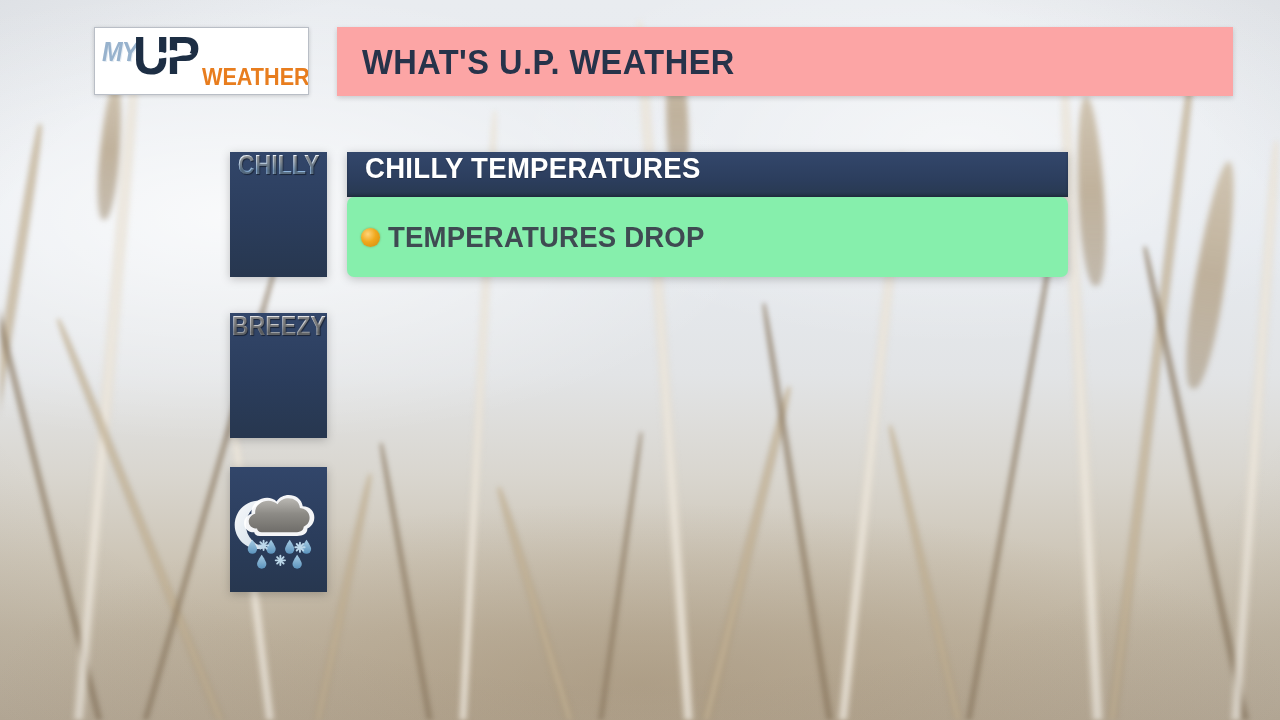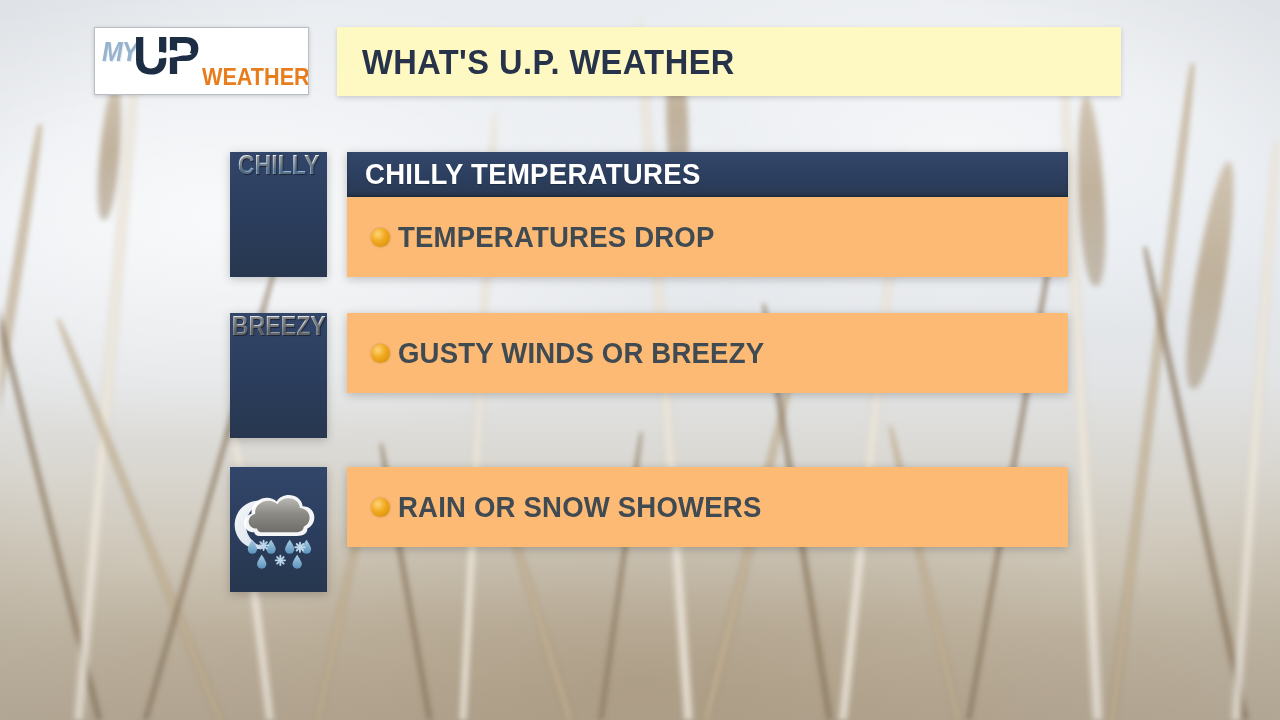--- a/index.html
+++ b/index.html
@@ -143,23 +143,23 @@
     color: #e87d1e;
     transform: scaleX(0.94);
     transform-origin: left top;
   }
 
   
   .title-bar {
     position: absolute;
     left: 337px;
     top: 27px;
-    width: 784px;
+    width: 896px;
     height: 69px;
-    background: #fef9c3;
+    background: #fca5a5;
     box-shadow: 0 2px 5px rgba(0,0,0,0.16);
     display: flex;
     align-items: center;
   }
   .title-text {
     margin-left: 25px;
     font-size: 35px;
     font-weight: bold;
     color: #26334a;
     letter-spacing: 0.5px;
@@ -190,40 +190,40 @@
   .panel-right {
     position: absolute;
     left: 117px;
     top: 0;
     width: 721px;
   }
   .panel-header {
     height: 45px;
     background: linear-gradient(to bottom, #33476b 0%, #2c3e5e 60%, #283950 100%);
     display: flex;
-    align-items: center;
     box-shadow: inset 0 -2px 3px rgba(0,0,0,0.25);
   }
   .panel-header-text {
     margin-left: 18px;
     font-size: 29px;
     font-weight: bold;
     color: #ffffff;
     letter-spacing: 0.3px;
     transform: scaleX(0.95);
     transform-origin: left center;
     white-space: nowrap;
     text-shadow: 0 1px 1px rgba(0,0,0,0.25);
   }
   .panel-body {
     height: 80px;
-    background: #fdba74;
+    background: #86efac;
     display: flex;
     align-items: center;
-    padding-left: 24px;
+    padding-left: 14px;
+    border-radius: 7px;
   }
   .bullet {
     width: 19px;
     height: 19px;
     border-radius: 50%;
     flex: 0 0 auto;
     margin-right: 8px;
     background: radial-gradient(circle at 36% 32%, #ffd47a 0%, #f0a81c 45%, #d08a0c 100%);
     box-shadow: 0 0 2px rgba(120,80,0,0.5);
   }
@@ -330,24 +330,20 @@
         <span class="panel-body-text" data-name="panel-bullet-text">TEMPERATURES DROP</span>
       </div>
     </div>
   </div>
 
   <div class="panel" style="top:313px;" data-name="info-panel-wind">
     <div class="panel-icon" data-name="panel-icon-column">
       <span class="icon-word breezy" data-name="breezy-word-icon">BREEZY</span>
     </div>
     <div class="panel-right" data-name="panel-content">
-      <div class="panel-body" data-name="panel-body">
-        <span class="bullet" data-name="bullet-icon"></span>
-        <span class="panel-body-text" data-name="panel-bullet-text">GUSTY WINDS OR BREEZY</span>
-      </div>
     </div>
   </div>
 
   <div class="panel" style="top:467px;" data-name="info-panel-weekend-precipitation">
     <div class="panel-icon" data-name="panel-icon-column">
       <svg class="icon-svg" width="104" height="112" viewBox="0 0 104 112" data-name="cloud-moon-rain-snow-icon">
         <defs>
           <linearGradient id="cloudg" x1="0" y1="0" x2="0" y2="1">
             <stop offset="0%" stop-color="#b9b7b2"></stop>
             <stop offset="45%" stop-color="#8d8b86"></stop>
@@ -399,20 +395,16 @@
           <g transform="translate(54,96)">
             <line x1="-5" y1="0" x2="5" y2="0"></line>
               <line x1="0" y1="-5" x2="0" y2="5"></line>
             <line x1="-3.5" y1="-3.5" x2="3.5" y2="3.5"></line>
               <line x1="-3.5" y1="3.5" x2="3.5" y2="-3.5"></line>
           </g>
         </g>
       </svg>
     </div>
     <div class="panel-right" data-name="panel-content">
-      <div class="panel-body" data-name="panel-body">
-        <span class="bullet" data-name="bullet-icon"></span>
-        <span class="panel-body-text" data-name="panel-bullet-text">RAIN OR SNOW SHOWERS</span>
-      </div>
     </div>
   </div>
 
 </div>
 
 </body></html>

